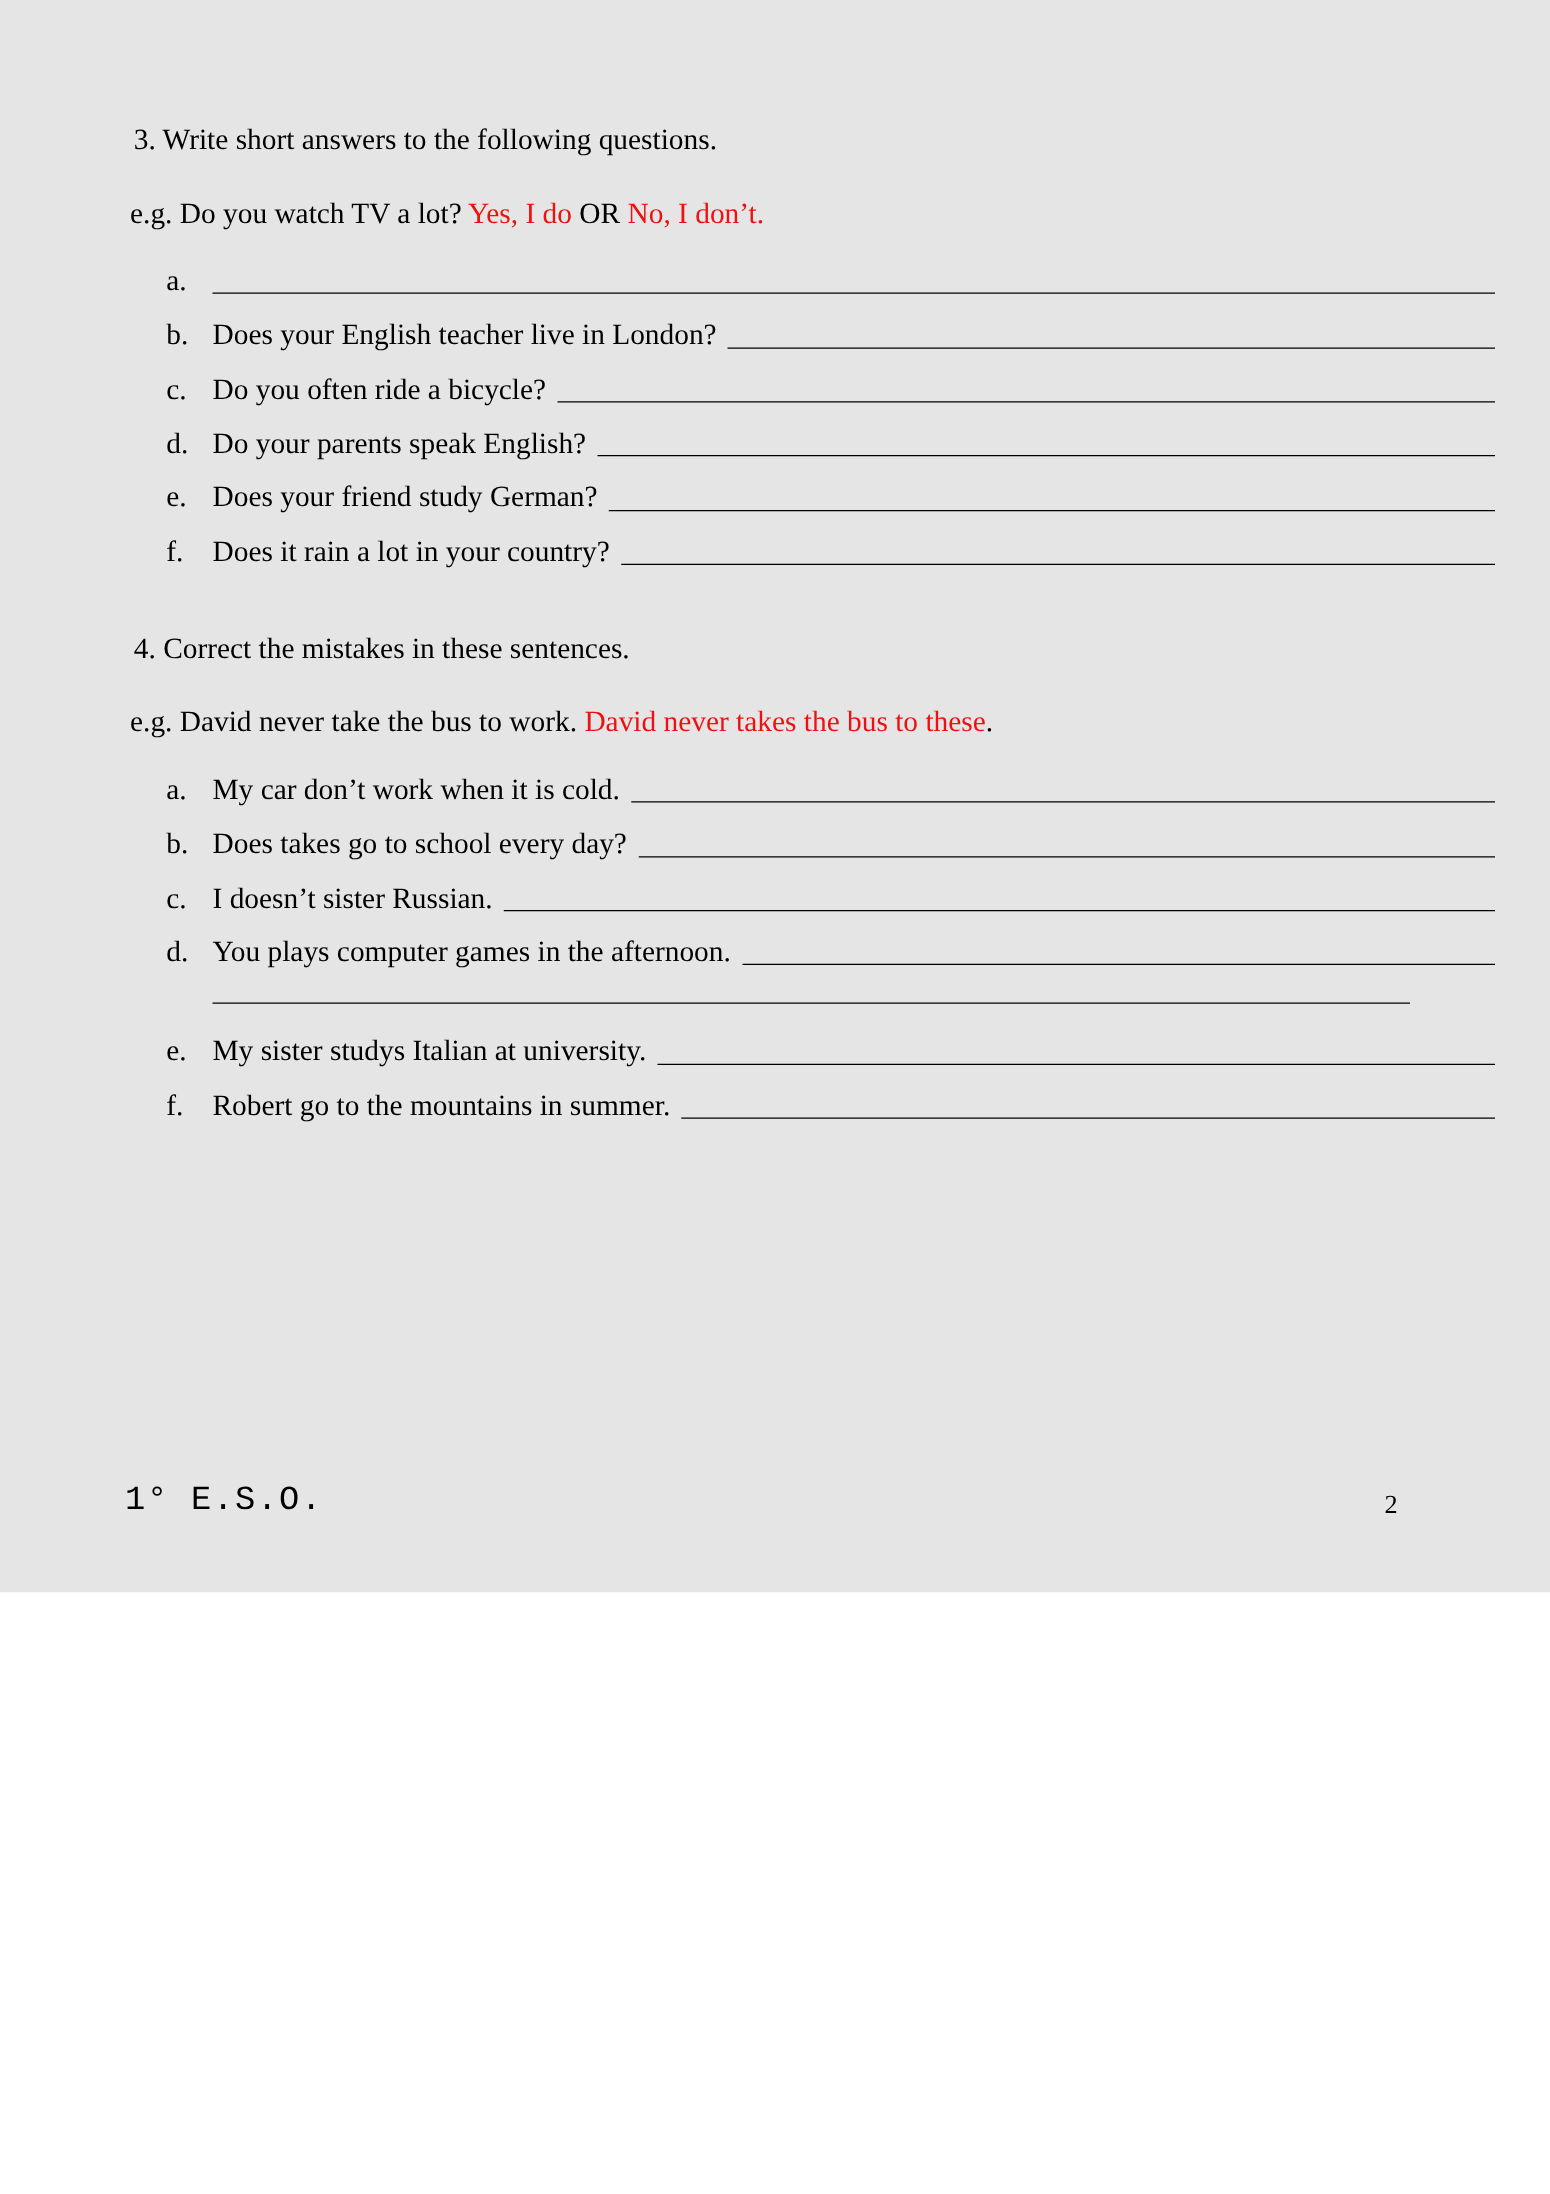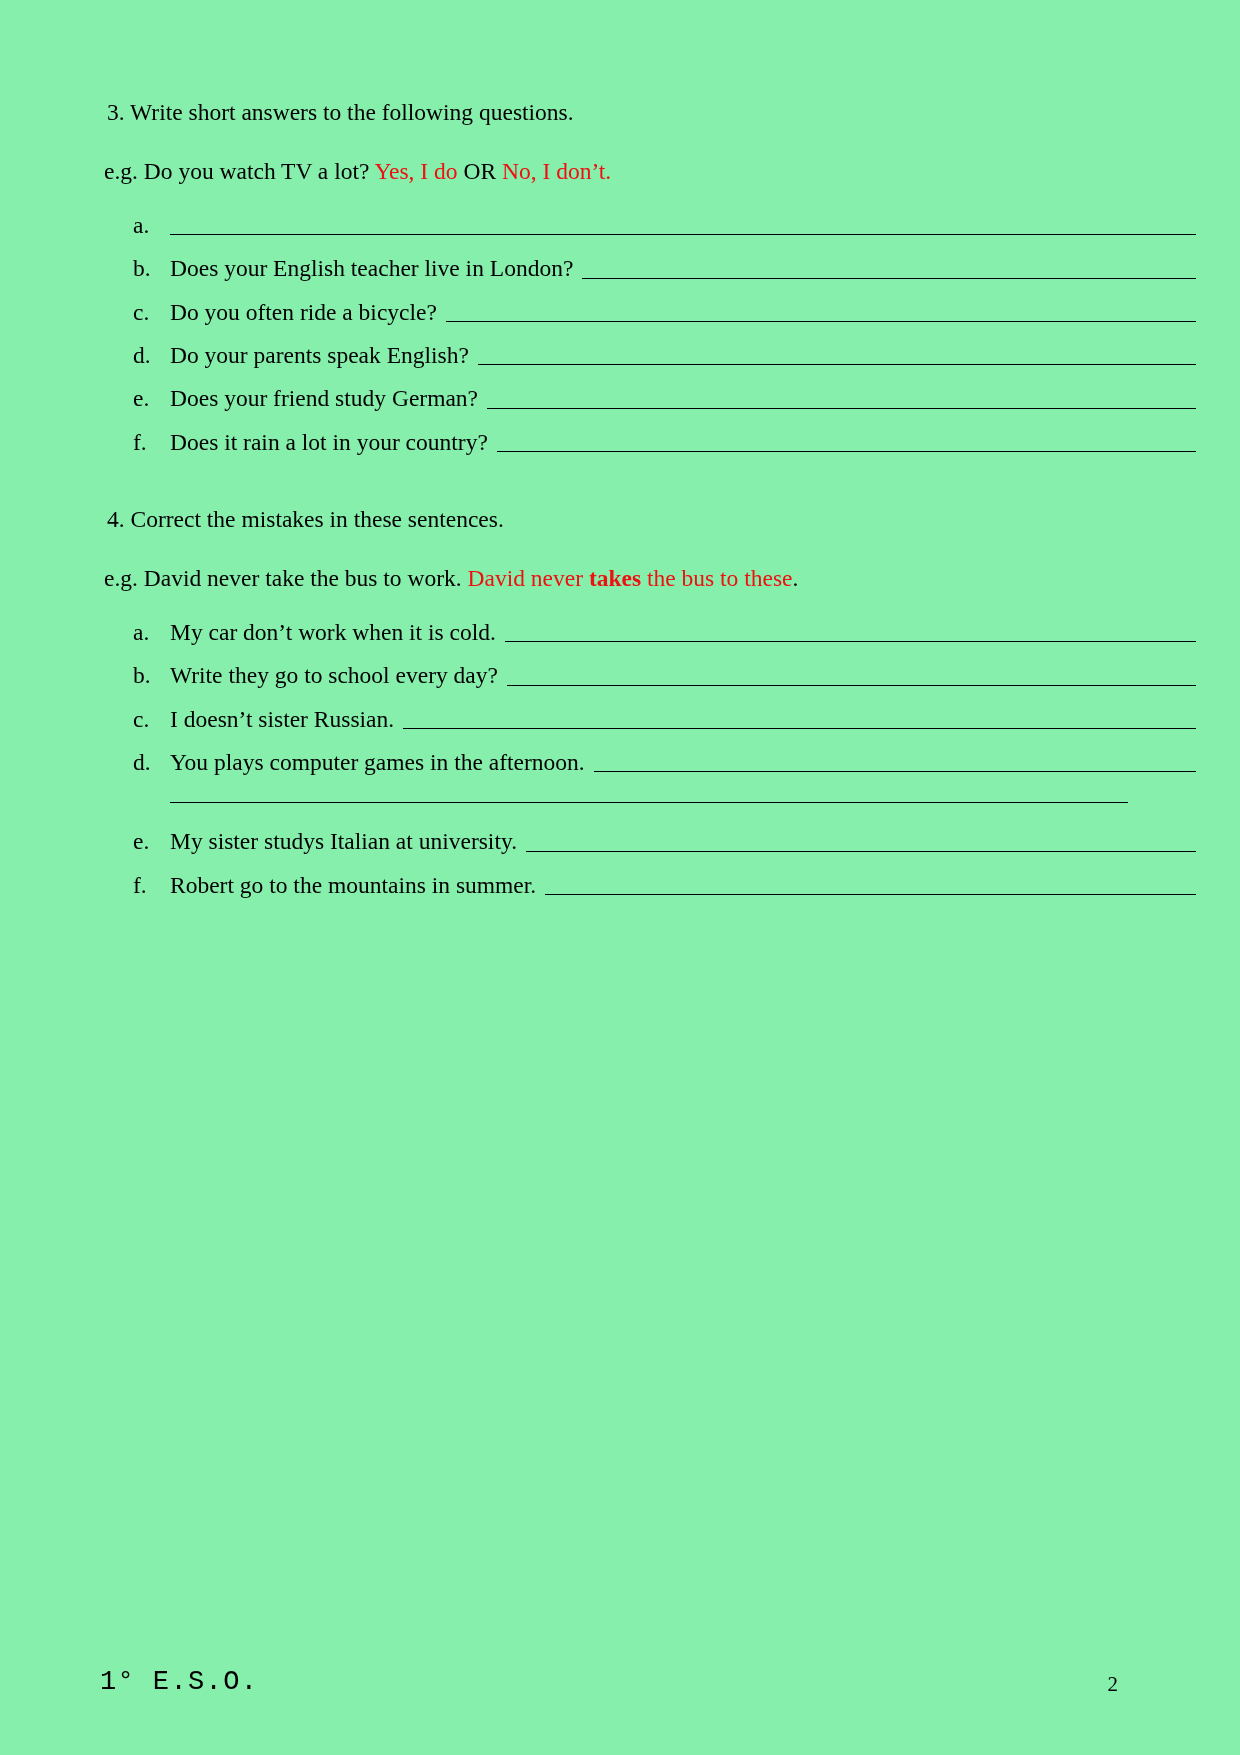--- a/index.html
+++ b/index.html
@@ -3,22 +3,22 @@
 <meta charset="utf-8">
 <style>
   html, body {
     margin: 0;
     padding: 0;
     background: #ffffff;
   }
   .page {
     position: relative;
     width: 1240px;
-    height: 1755px;
-    background: #86efac;
+    height: 1274px;
+    background: #e5e5e5;
     font-family: "Liberation Serif", "DejaVu Serif", serif;
     color: #000000;
     box-sizing: border-box;
     overflow: hidden;
   }
 
   .content {
     position: absolute;
     left: 0;
     top: 0;
@@ -41,21 +41,21 @@
 
   .ex-example {
     font-size: 23.5px;
     line-height: 1.25;
     margin-left: 104px;
     margin-top: 30px;
     white-space: nowrap;
   }
 
   .red { color: #ee1111; }
-  .red-b { color: #ee1111; font-weight: bold; }
+  .red-b { color: #ee1111; font-weight: normal; }
 
   .ex-list {
     list-style: none;
     margin: 0;
     padding: 0;
     margin-top: 24px;
   }
 
   .ex-item {
     display: flex;
@@ -176,21 +176,21 @@
       </div>
 
       <ul class="ex-list">
         <li class="ex-item">
           <span class="marker">a.</span>
           <span class="qtext">My car don’t work when it is cold.</span>
           <span class="blank"></span>
         </li>
         <li class="ex-item">
           <span class="marker">b.</span>
-          <span class="qtext">Write they go to school every day?</span>
+          <span class="qtext">Does takes go to school every day?</span>
           <span class="blank"></span>
         </li>
         <li class="ex-item">
           <span class="marker">c.</span>
           <span class="qtext">I doesn’t sister Russian.</span>
           <span class="blank"></span>
         </li>
         <li class="ex-item">
           <span class="marker">d.</span>
           <span class="qtext">You plays computer games in the afternoon.</span>

